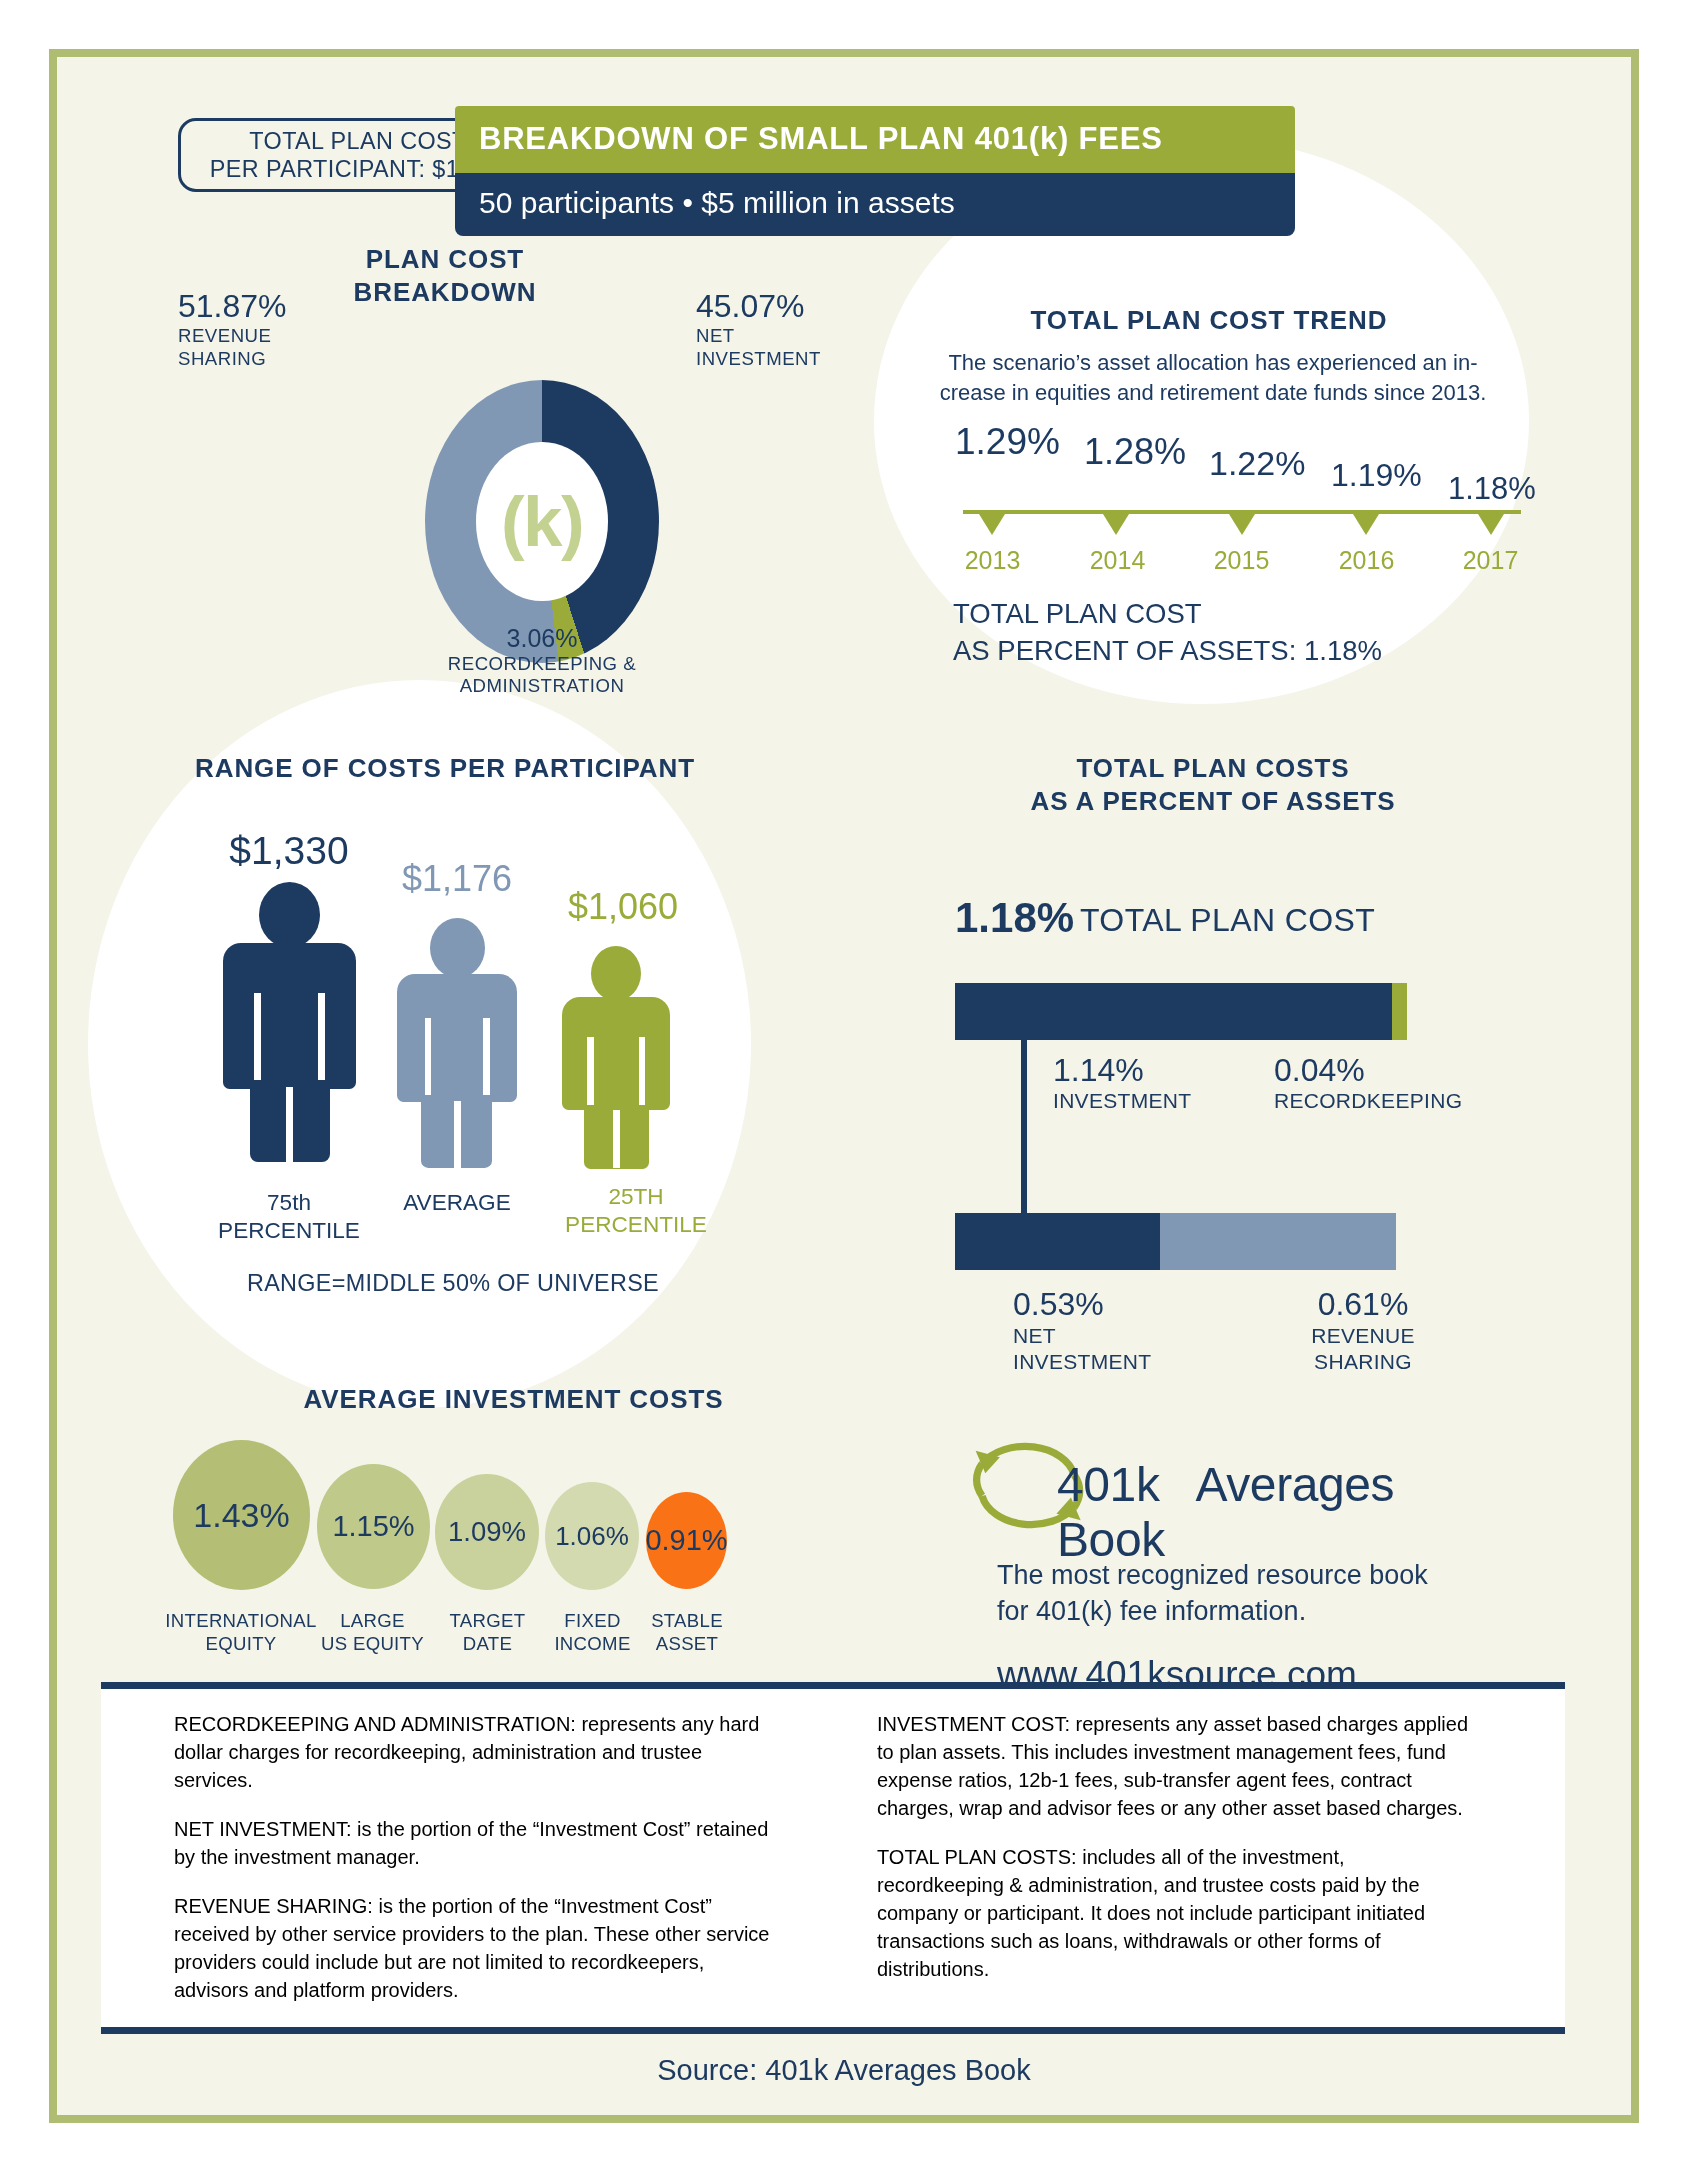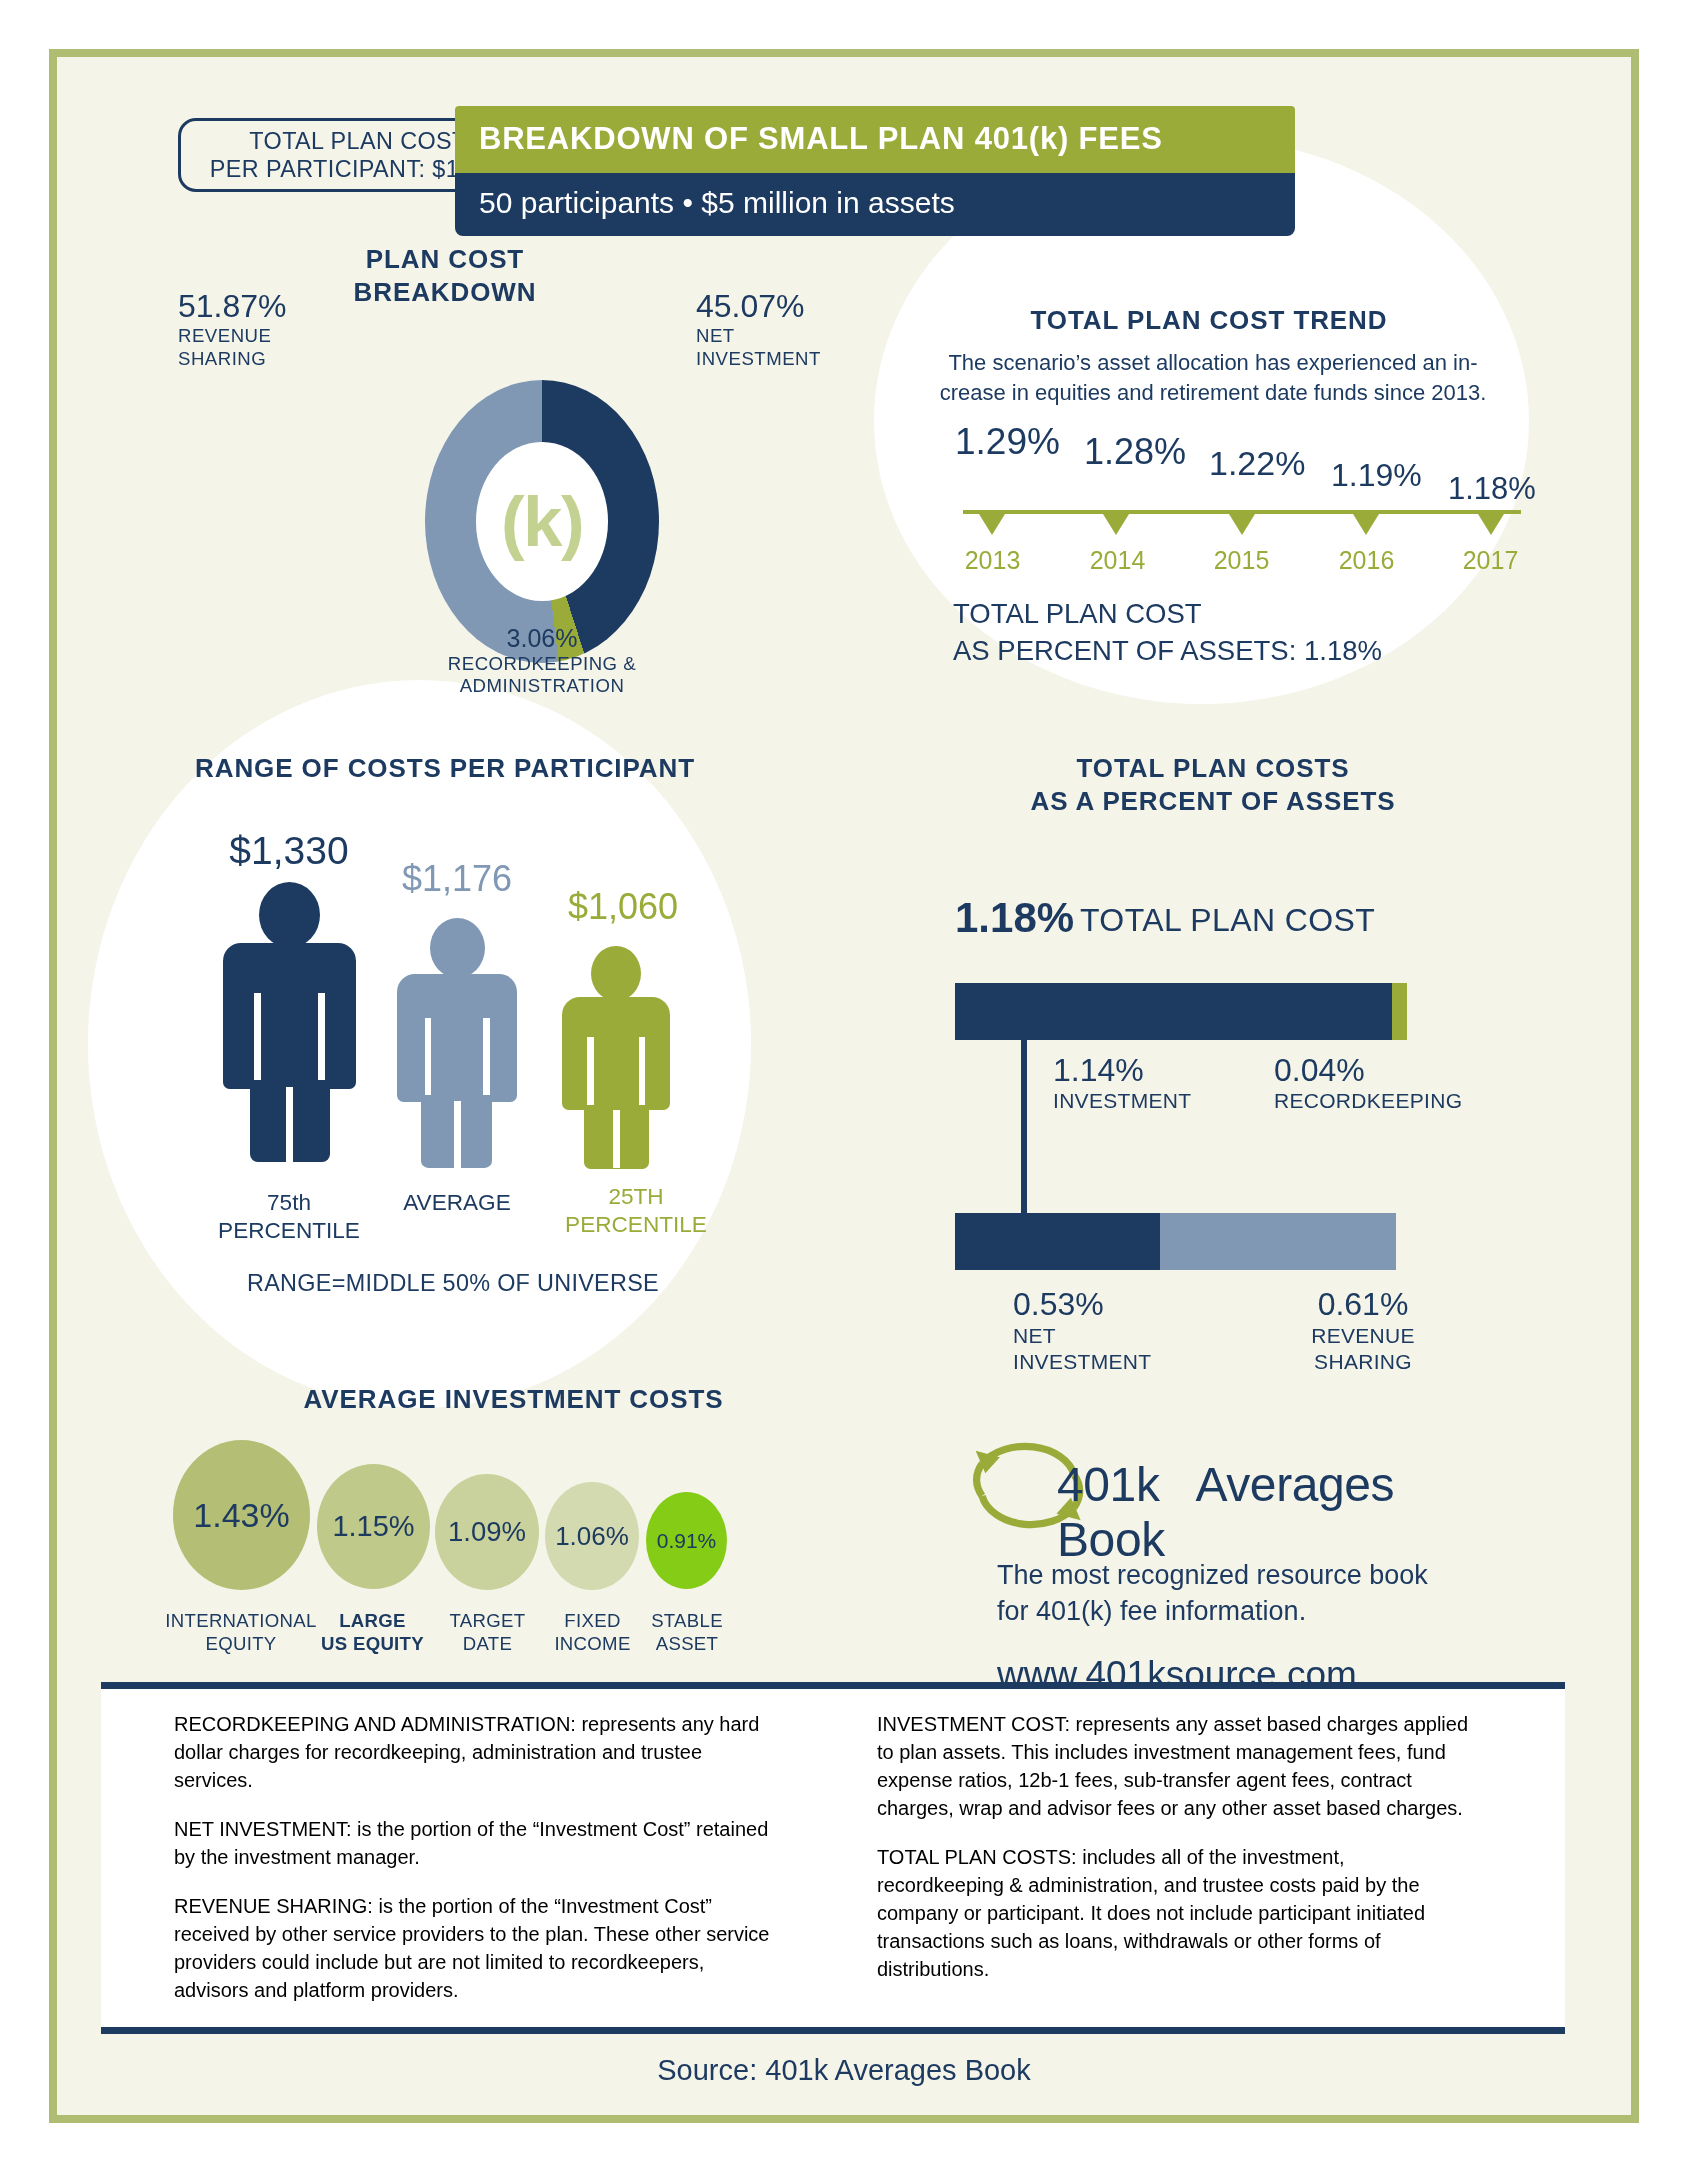--- a/index.html
+++ b/index.html
@@ -287,29 +287,29 @@
     </div>
     <div class="bubble" style="left:260px;top:1407px;width:113px;height:125px;background:#bfc98a;font-size:29px;">
       <span>1.15%</span>
     </div>
     <div class="bubble" style="left:378px;top:1417px;width:104px;height:116px;background:#c9d29c;font-size:27.5px;">
       <span>1.09%</span>
     </div>
     <div class="bubble" style="left:488px;top:1425px;width:94px;height:108px;background:#d3dab0;font-size:26px;">
       <span>1.06%</span>
     </div>
-    <div class="bubble" style="left:589px;top:1435px;width:81px;height:97px;background:#84cc16;font-size:21px;">
+    <div class="bubble" style="left:589px;top:1435px;width:81px;height:97px;background:#f97316;font-size:29px;">
       <span>0.91%</span>
     </div>
 
     <div class="bub-lab" style="left:95px;top:1553px;width:178px;">
       <div>INTERNATIONAL</div>
       <div>EQUITY</div>
     </div>
-    <div class="bub-lab" style="left:251px;top:1553px;width:129px;font-weight:bold;">
+    <div class="bub-lab" style="left:251px;top:1553px;width:129px;">
       <div>LARGE</div>
       <div>US EQUITY</div>
     </div>
     <div class="bub-lab" style="left:374px;top:1553px;width:113px;">
       <div>TARGET</div>
       <div>DATE</div>
     </div>
     <div class="bub-lab" style="left:482px;top:1553px;width:107px;">
       <div>FIXED</div>
       <div>INCOME</div>

